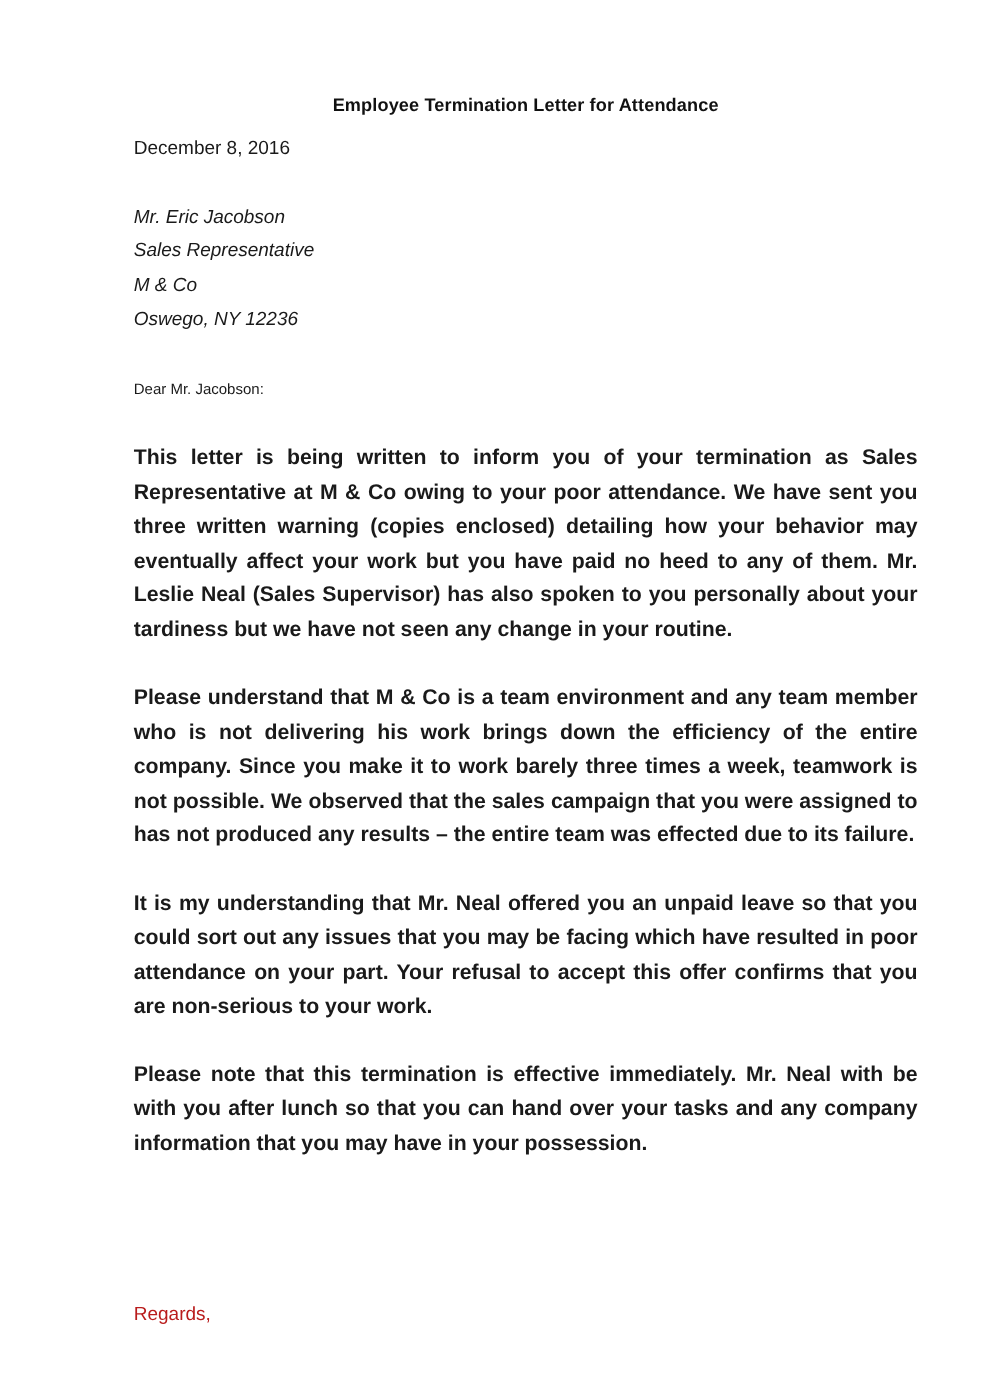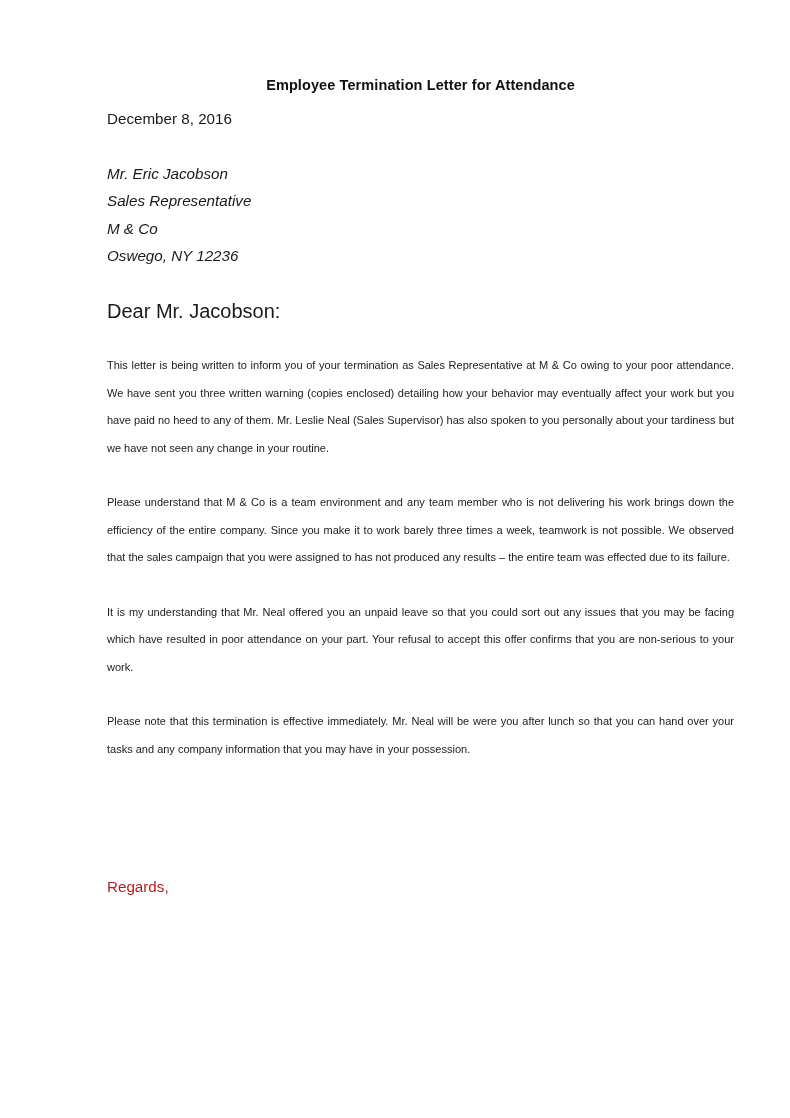--- a/index.html
+++ b/index.html
@@ -52,35 +52,36 @@
   }
   .address-line {
     font-size: 15.2px;
     line-height: 27.5px;
     margin: 0;
     text-align: left;
     color: #1a1a1a;
     white-space: pre;
   }
   .salutation {
-    font-size: 20px;
+    font-size: 12px;
     line-height: 27.5px;
     margin: 0;
     padding-top: 28px;
     text-align: left;
     color: #1a1a1a;
   }
   .body-para {
-    font-size: 11px;
+    font-size: 17px;
     line-height: 27.5px;
     margin: 0;
     padding-top: 27px;
     text-align: justify;
     text-justify: inter-word;
     color: #1a1a1a;
+    font-weight: bold;
   }
   .body-para.first-body {
     padding-top: 27px;
   }
   .closing {
     font-size: 15.2px;
     line-height: 27.5px;
     margin: 0;
     padding-top: 110px;
     text-align: left;
@@ -105,18 +106,18 @@
     </div>
 
     <p class="salutation">Dear Mr. Jacobson:</p>
 
     <p class="body-para first-body">This letter is being written to inform you of your termination as Sales Representative at M &amp; Co owing to your poor attendance. We have sent you three written warning (copies enclosed) detailing how your behavior may eventually affect your work but you have paid no heed to any of them. Mr. Leslie Neal (Sales Supervisor) has also spoken to you personally about your tardiness but we have not seen any change in your routine.</p>
 
     <p class="body-para">Please understand that M &amp; Co is a team environment and any team member who is not delivering his work brings down the efficiency of the entire company. Since you make it to work barely three times a week, teamwork is not possible. We observed that the sales campaign that you were assigned to has not produced any results – the entire team was effected due to its failure.</p>
 
     <p class="body-para">It is my understanding that Mr. Neal offered you an unpaid leave so that you could sort out any issues that you may be facing which have resulted in poor attendance on your part. Your refusal to accept this offer confirms that you are non-serious to your work.</p>
 
-    <p class="body-para">Please note that this termination is effective immediately. Mr. Neal will be were you after lunch so that you can hand over your tasks and any company information that you may have in your possession.</p>
+    <p class="body-para">Please note that this termination is effective immediately. Mr. Neal with be with you after lunch so that you can hand over your tasks and any company information that you may have in your possession.</p>
 
     <p class="closing">Regards,</p>
 
   </div>
 </div>
 
 </body></html>

